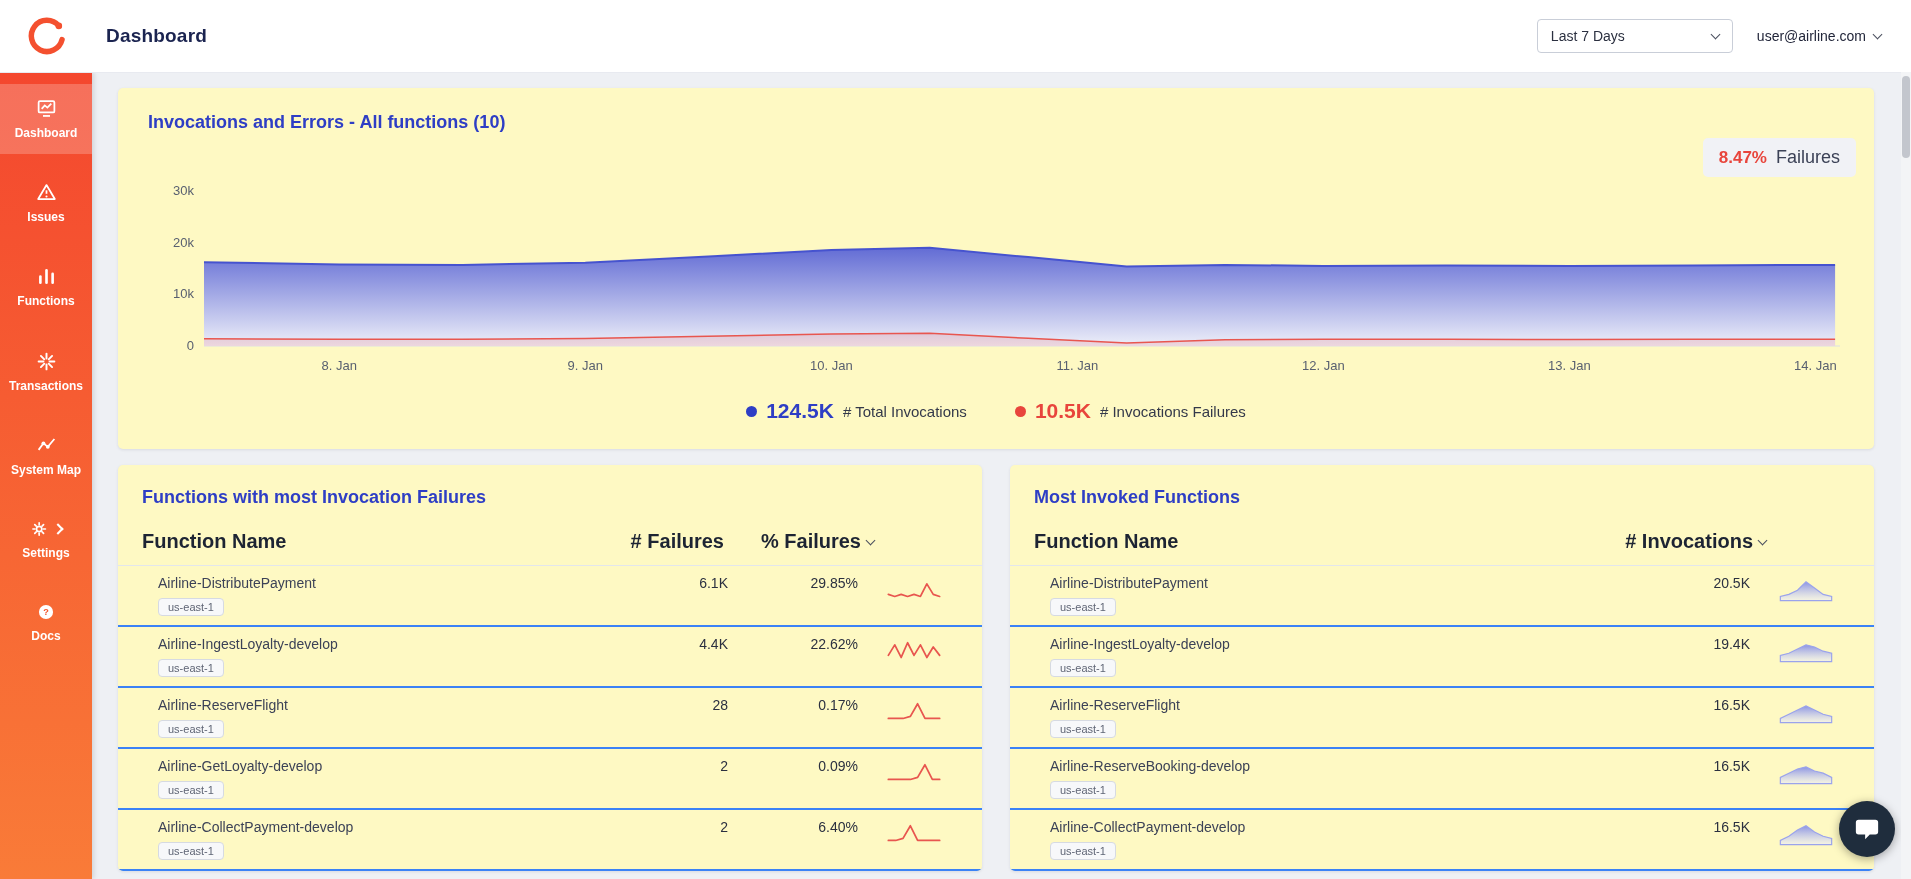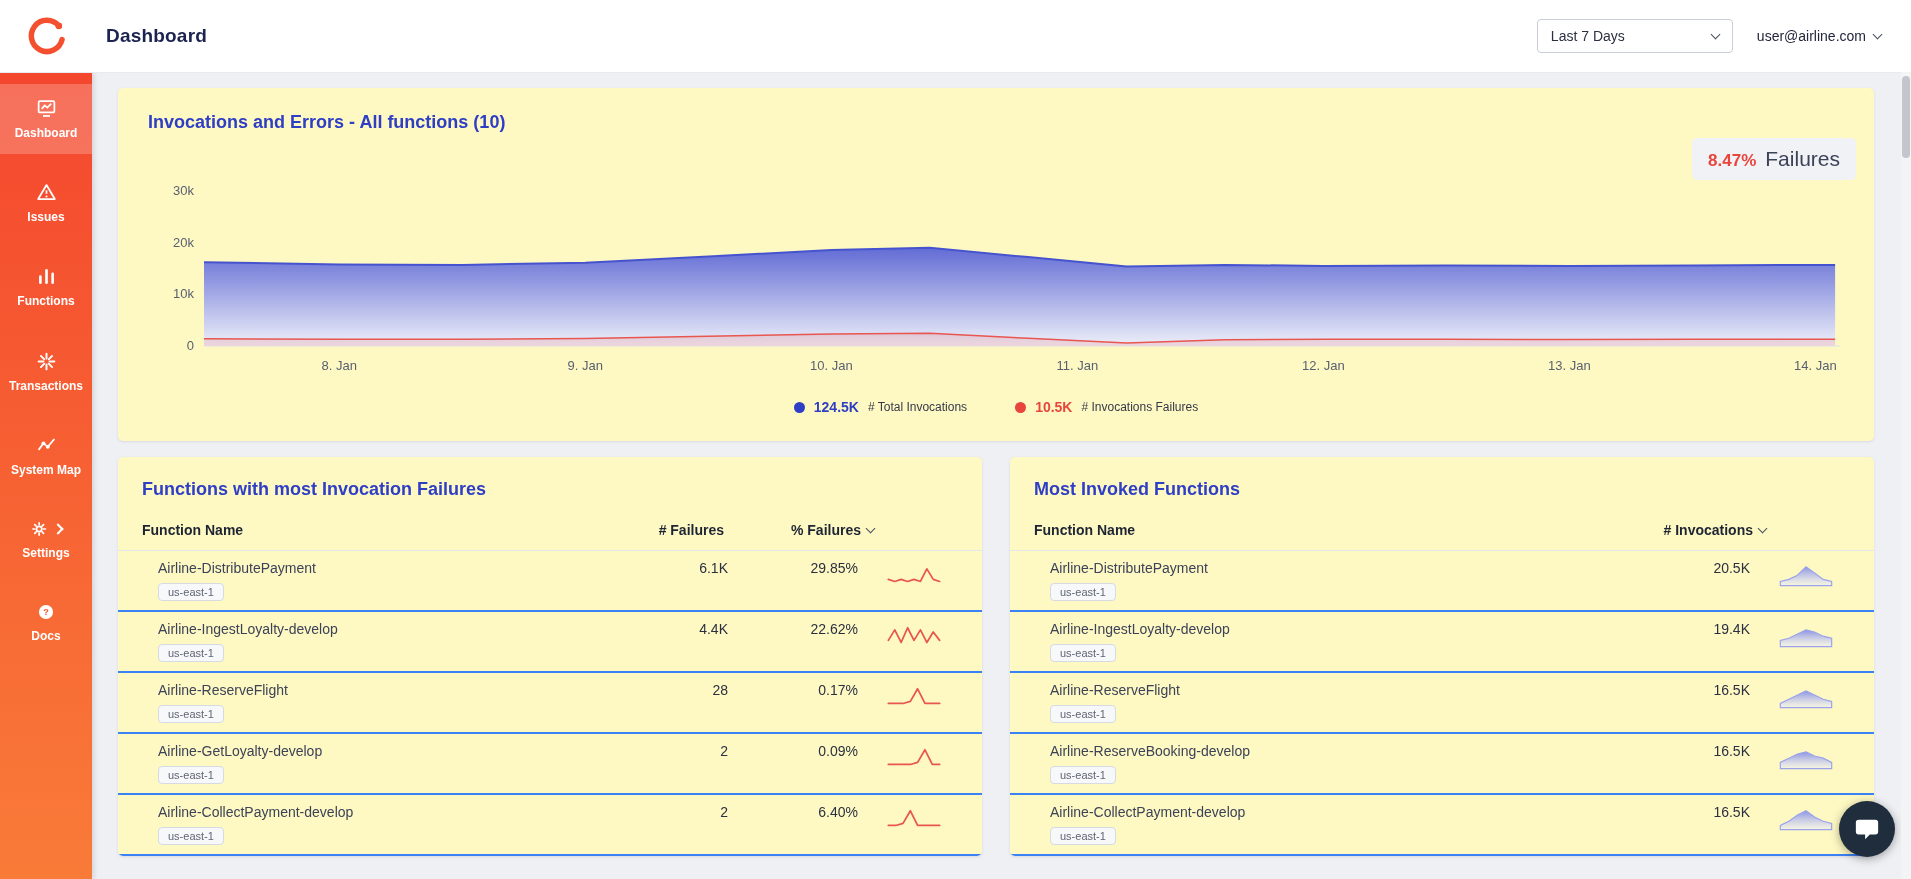--- a/index.html
+++ b/index.html
@@ -33,39 +33,39 @@
   .side-icon{display:flex;align-items:center;justify-content:center;}
   
   .content{position:absolute;left:92px;top:72px;right:0;bottom:0;
     padding:16px 37px 0 26px;overflow:hidden;box-sizing:border-box;}
   .card{background:#fef9c3;border-radius:5px;box-shadow:0 1px 3px rgba(25,30,60,.10);}
   .chart-card{position:relative;padding:24px 30px 26px 30px;}
   .card-title{font-size:18px;font-weight:bold;color:var(--accent-blue,#2e3ec5);margin:0;}
   .fail-badge{position:absolute;top:50px;right:18px;background:#f1f2f6;border-radius:5px;
     padding:9px 16px;display:flex;gap:9px;align-items:baseline;}
   .fail-pct{color:var(--accent-red,#e8453c);font-weight:bold;font-size:17px;}
-  .fail-lbl{color:#3c4257;font-size:21px;}
+  .fail-lbl{color:#3c4257;font-size:18px;}
   .main-chart{width:100%;height:200px;margin-top:46px;display:block;}
   .main-chart text{font-size:13px;fill:#596070;}
   .legend{display:flex;justify-content:center;gap:48px;margin-top:20px;align-items:center;}
   .legend-item{display:flex;align-items:center;gap:9px;cursor:pointer;}
   .dot{width:11px;height:11px;border-radius:50%;}
   .dot.blue{background:var(--accent-blue,#2e3ec5);}
   .dot.red{background:var(--accent-red,#e8453c);}
-  .legend-val{font-size:14px;font-weight:bold;}
+  .legend-val{font-size:21px;font-weight:bold;}
   .legend-val.blue{color:var(--accent-blue,#2e3ec5);}
   .legend-val.red{color:var(--accent-red,#e8453c);}
-  .legend-lbl{font-size:12px;color:#34394a;}
+  .legend-lbl{font-size:15px;color:#34394a;}
   
   .cards-row{display:flex;gap:28px;margin-top:16px;}
   .table-card{flex:1;padding:22px 0 0 0;overflow:hidden;}
   .table-card .card-title{padding:0 24px;}
   .thead{display:flex;align-items:center;padding:16px 24px 12px 24px;margin-top:6px;
     border-bottom:1px solid #e3e6ec;}
-  .th{font-size:14px;font-weight:bold;color:#1d2433;}
+  .th{font-size:20px;font-weight:bold;color:#1d2433;}
   .th.name{flex:1;}
   .th.num{width:130px;text-align:right;}
   .th.wide{width:150px;}
   .th.sortable{display:flex;justify-content:flex-end;align-items:center;gap:6px;cursor:pointer;padding-left:20px;}
   .th.spark-col{width:84px;}
   .trow{display:flex;align-items:flex-start;padding:9px 40px;border-bottom:2px solid #3b82f6;
     min-height:56px;box-sizing:border-box;cursor:pointer;}
   .tname{flex:1;}
   .fn-name{font-size:14px;color:#3c4257;}
   .region-pill{display:inline-block;margin-top:7px;font-size:11px;color:#5f6575;

